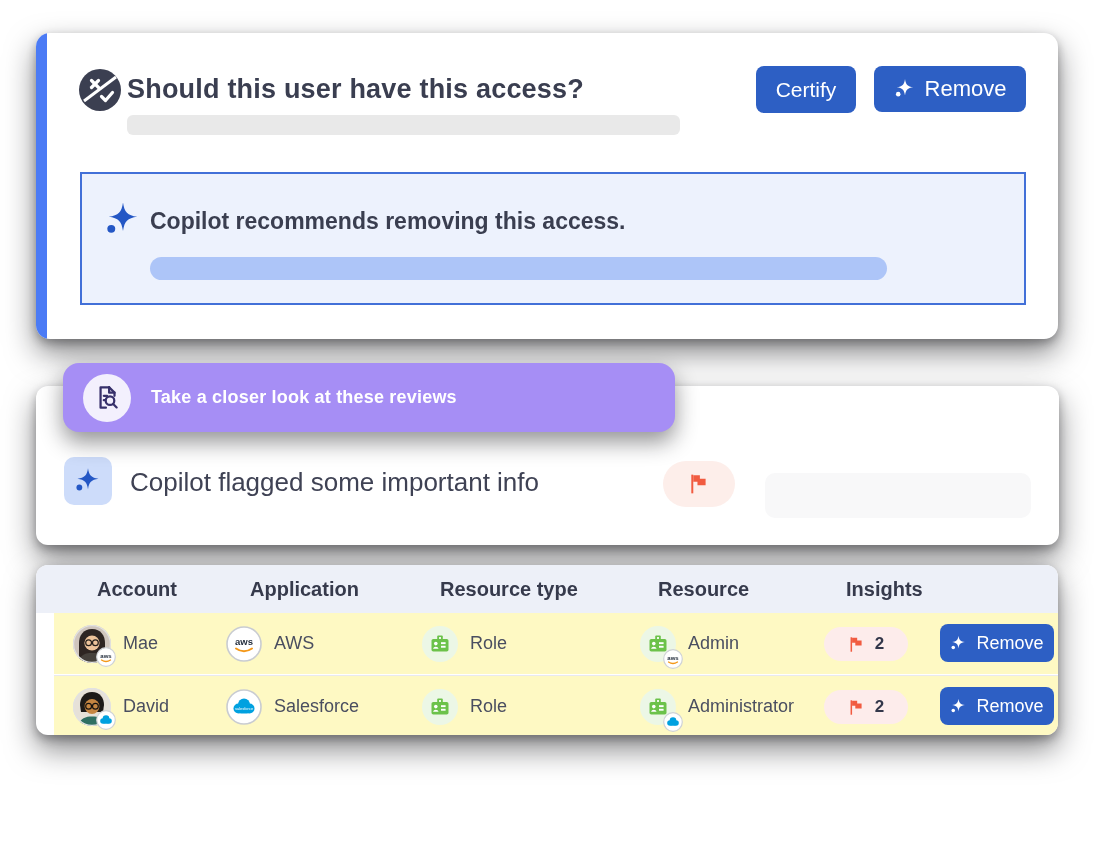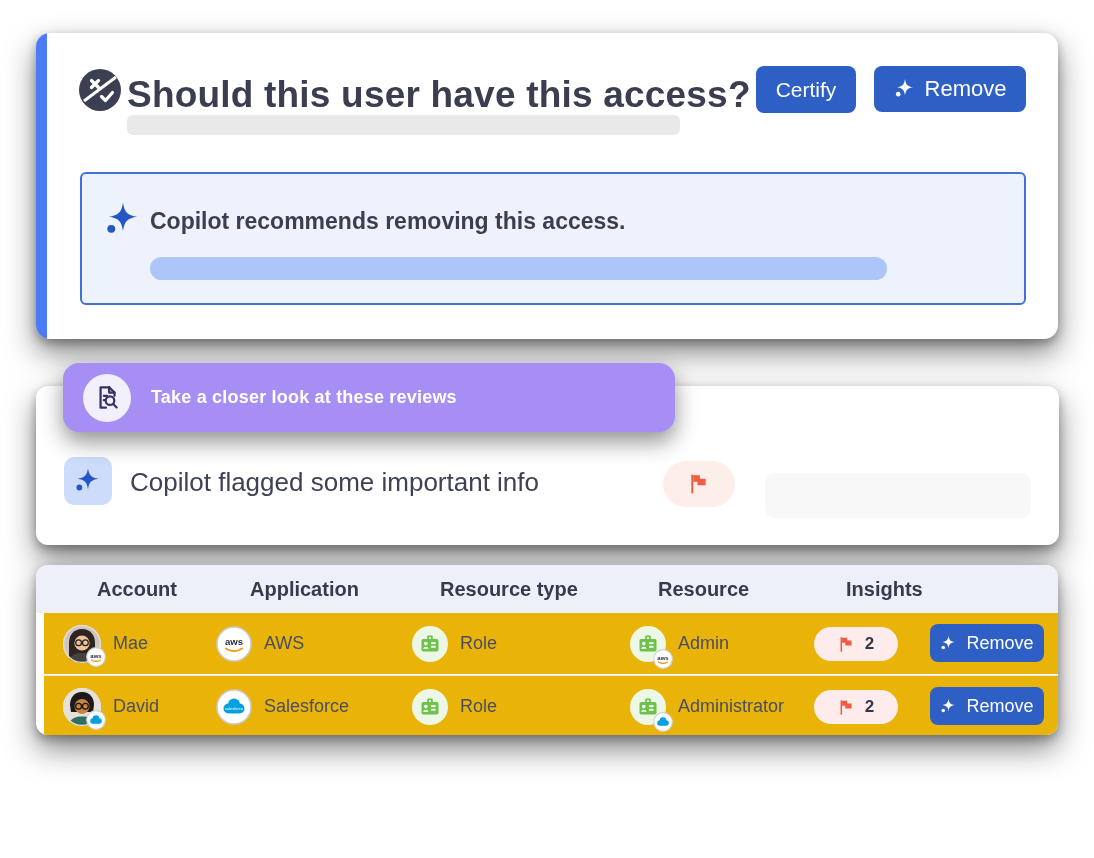--- a/index.html
+++ b/index.html
@@ -3,29 +3,29 @@
 <meta charset="utf-8">
 <style>
   html,body{margin:0;padding:0;background:#ffffff;}
   body{width:1094px;height:858px;position:relative;font-family:"Liberation Sans",sans-serif;overflow:hidden;}
   .card{position:absolute;background:#fff;border-radius:14px;
         box-shadow:0 14px 30px rgba(15,15,20,.50),0 4px 10px rgba(15,15,20,.30);}
   
   #review-card{left:36px;top:33px;width:1022px;height:306px;overflow:hidden;}
   #review-accent{position:absolute;left:0;top:0;width:11px;height:100%;background:#4b7bf5;}
   #review-icon{position:absolute;left:42px;top:35px;width:44px;height:44px;}
-  #review-title{position:absolute;left:91px;top:41px;font-size:37px;font-weight:bold;color:#3a3e50;letter-spacing:.2px;}
+  #review-title{position:absolute;left:91px;top:41px;font-size:27px;font-weight:bold;color:#3a3e50;letter-spacing:.2px;}
   .btn-blue{position:absolute;display:flex;align-items:center;justify-content:center;gap:9px;
             background:#2d5fc4;color:#fff;border:none;border-radius:8px;cursor:pointer;
             font-family:"Liberation Sans",sans-serif;}
   #certify-btn{left:720px;top:33px;width:100px;height:47px;font-size:21px;}
   #remove-btn-top{left:838px;top:33px;width:152px;height:46px;font-size:22px;}
   #title-placeholder{position:absolute;left:91px;top:82px;width:553px;height:20px;border-radius:6px;background:#e9e9e9;}
   #copilot-box{position:absolute;left:44px;top:139px;width:946px;height:133px;box-sizing:border-box;
-               background:#edf2fd;border:2px solid #4270d8;border-radius:6px;}
+               background:#edf2fd;border:2px solid #4270d8;border-radius:0;}
   #copilot-box .spark{position:absolute;left:22px;top:27px;width:38px;height:38px;}
   #copilot-msg{position:absolute;left:68px;top:34px;font-size:23px;font-weight:bold;color:#3a3e50;}
   #copilot-placeholder{position:absolute;left:68px;top:83px;width:737px;height:23px;border-radius:12px;background:#adc5f8;}
   
   #callout{position:absolute;left:63px;top:363px;width:612px;height:69px;border-radius:16px;background:#a68ef5;
            z-index:5;display:flex;align-items:center;
            box-shadow:0 10px 22px rgba(15,15,20,.45);}
   #callout-circle{width:48px;height:48px;border-radius:50%;background:#f3f0fd;margin-left:20px;
                   display:flex;align-items:center;justify-content:center;flex:0 0 auto;}
   #callout-label{margin-left:20px;font-size:18px;font-weight:bold;color:#ffffff;letter-spacing:.2px;}
@@ -35,21 +35,21 @@
              display:flex;align-items:center;justify-content:center;}
   #flagged-msg{position:absolute;left:94px;top:81px;font-size:26px;color:#3f4254;}
   #flag-pill{position:absolute;left:627px;top:75px;width:72px;height:46px;border-radius:23px;background:#fdeeea;
              display:flex;align-items:center;justify-content:center;}
   #flagged-placeholder{position:absolute;left:729px;top:87px;width:266px;height:45px;border-radius:10px;background:#f8f8f9;}
   
   #table-card{left:36px;top:565px;width:1022px;height:170px;border-radius:12px;overflow:hidden;}
   #table-header{position:absolute;left:0;top:0;width:100%;height:48px;background:#edf0f8;}
   .th{position:absolute;top:0;height:48px;display:flex;align-items:center;font-size:20px;font-weight:bold;color:#363a4c;margin-left:40px;}
   .th.c0{left:21px}.th.c1{left:174px}.th.c2{left:364px}.th.c3{left:582px}.th.c4{left:770px}
-  .trow{position:absolute;left:8px;width:100%;height:61px;background:#eab308;}
+  .trow{position:absolute;left:18px;width:100%;height:61px;background:#fef9c3;}
   #row-0{top:48px;} #row-1{top:110px;border-top:1px solid #e9e9ef;}
   .cell{position:absolute;top:0;height:61px;display:flex;align-items:center;gap:12px;font-size:18px;color:#4a4e60;}
   .cell.c0{left:19px}.cell.c1{left:172px}.cell.c2{left:368px}.cell.c3{left:586px}
   .avwrap{position:relative;width:38px;height:38px;flex:0 0 auto;}
   .avwrap .mini{position:absolute;right:-5px;bottom:-4px;width:20px;height:20px;}
   .reswrap{position:relative;width:36px;height:36px;flex:0 0 auto;}
   .reswrap .mini{position:absolute;right:-7px;bottom:-7px;width:20px;height:20px;}
   .insight-pill{position:absolute;left:770px;top:14px;width:84px;height:34px;border-radius:17px;background:#fdeceb;
                 display:flex;align-items:center;justify-content:center;gap:10px;}
   .insight-count{font-size:17px;font-weight:bold;color:#33374a;}

